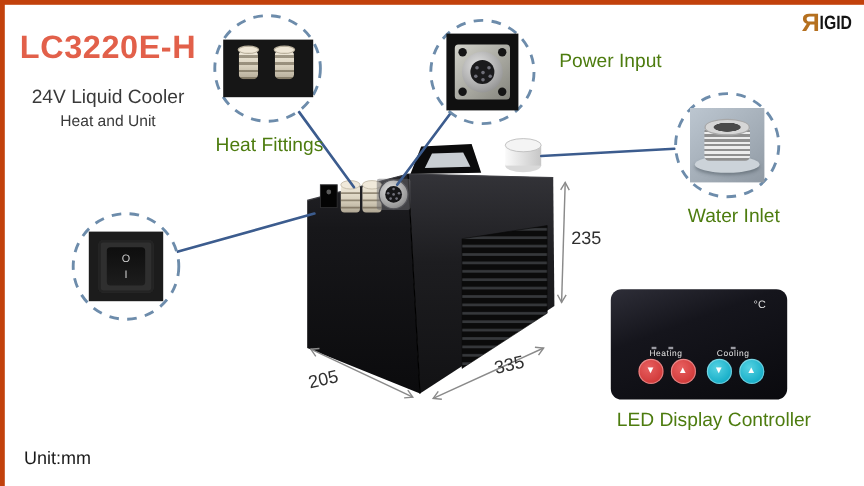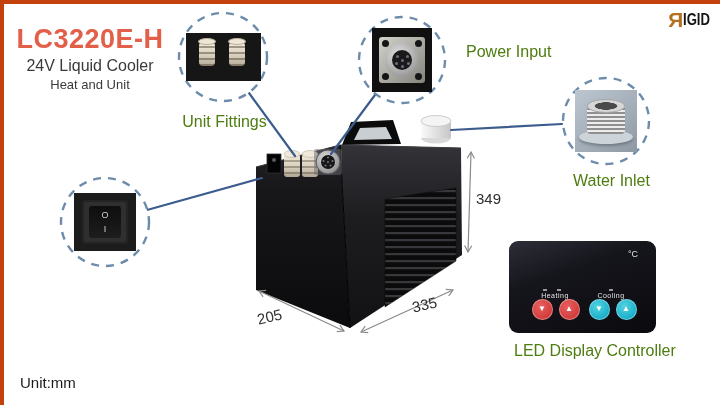--- a/index.html
+++ b/index.html
@@ -7,21 +7,21 @@
     position:relative; width:718px; height:403px;
     border:4px solid #c2410c; background:#fff; overflow:hidden;
     font-family:"Liberation Sans", sans-serif; color:#2b2b2b;
   }
   .abs { position:absolute; }
   svg.layer { position:absolute; left:0; top:0; z-index:1; }
 
   
   .header { left:12px; top:22px; width:148px; text-align:center; z-index:3; }
   .title { font-size:27px; font-weight:bold; color:#e2604a; letter-spacing:.5px; line-height:1.0; }
-  .subtitle { font-size:16px; color:#3a3a3a; margin-top:4px; }
+  .subtitle { font-size:16px; color:#3a3a3a; margin-top:20px; }
   .tagline { font-size:13px; color:#3a3a3a; margin-top:2px; }
 
   
   .logo { right:6px; top:5px; display:flex; align-items:flex-start; z-index:3; }
   .logo-r { display:inline-block; transform:scaleX(-1); font-size:21px; font-weight:900; color:#b5701f; line-height:1; }
   .logo-rest { display:inline-block; transform:scaleX(.82); transform-origin:left top; font-size:16px; font-weight:900; color:#141414; letter-spacing:0; margin-top:3px; line-height:1; }
 
   
   .lbl { position:absolute; font-size:16px; color:#4d7c0f; z-index:3; }
   .lbl.center { text-align:center; }
@@ -222,25 +222,25 @@
 
   <div class="photo sw-photo">
     <div class="sw-bezel">
       <div class="sw-rocker">
         <div class="sw-mark sw-off">O</div>
         <div class="sw-mark sw-on">I</div>
       </div>
     </div>
   </div>
 
-  <div class="lbl center" style="left:163px; top:109px; width:115px;">Unit Fittings</div>
+  <div class="lbl center" style="left:163px; top:109px; width:115px;">Heat Fittings</div>
   <div class="lbl" style="left:462px; top:39px;">Power Input</div>
   <div class="lbl center" style="left:560px; top:168px; width:95px;">Water Inlet</div>
 
-  <div class="dim" style="left:472px; top:186px;">349</div>
+  <div class="dim" style="left:472px; top:186px;">235</div>
   <div class="dim" style="left:408px; top:292px; transform:rotate(-13deg);">335</div>
   <div class="dim" style="left:253px; top:304px; transform:rotate(-13deg);">205</div>
   <div class="unit" style="left:16px; top:370px;">Unit:mm</div>
 
   <div class="led-panel">
     <span class="led-unit">°C</span>
     <div class="led-tick" style="left:34px;"></div>
     <div class="led-tick" style="left:48px;"></div>
     <div class="led-tick" style="left:100px;"></div>
     <div class="led-zone" style="left:24px;">Heating</div>

